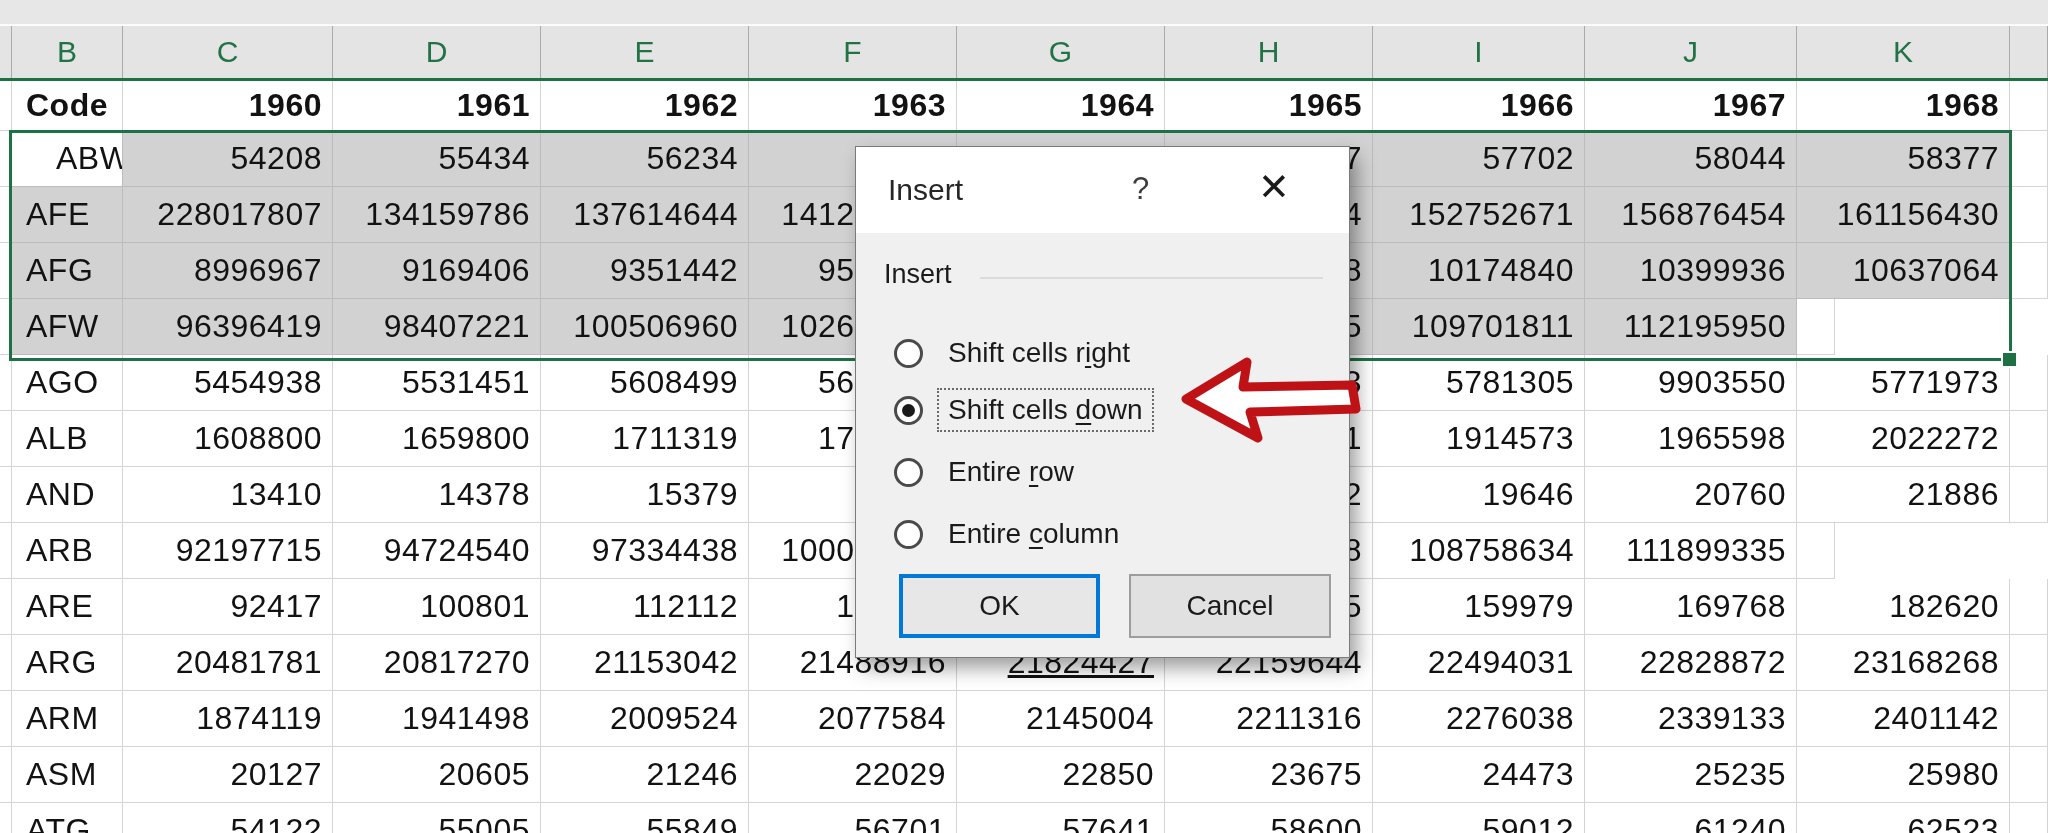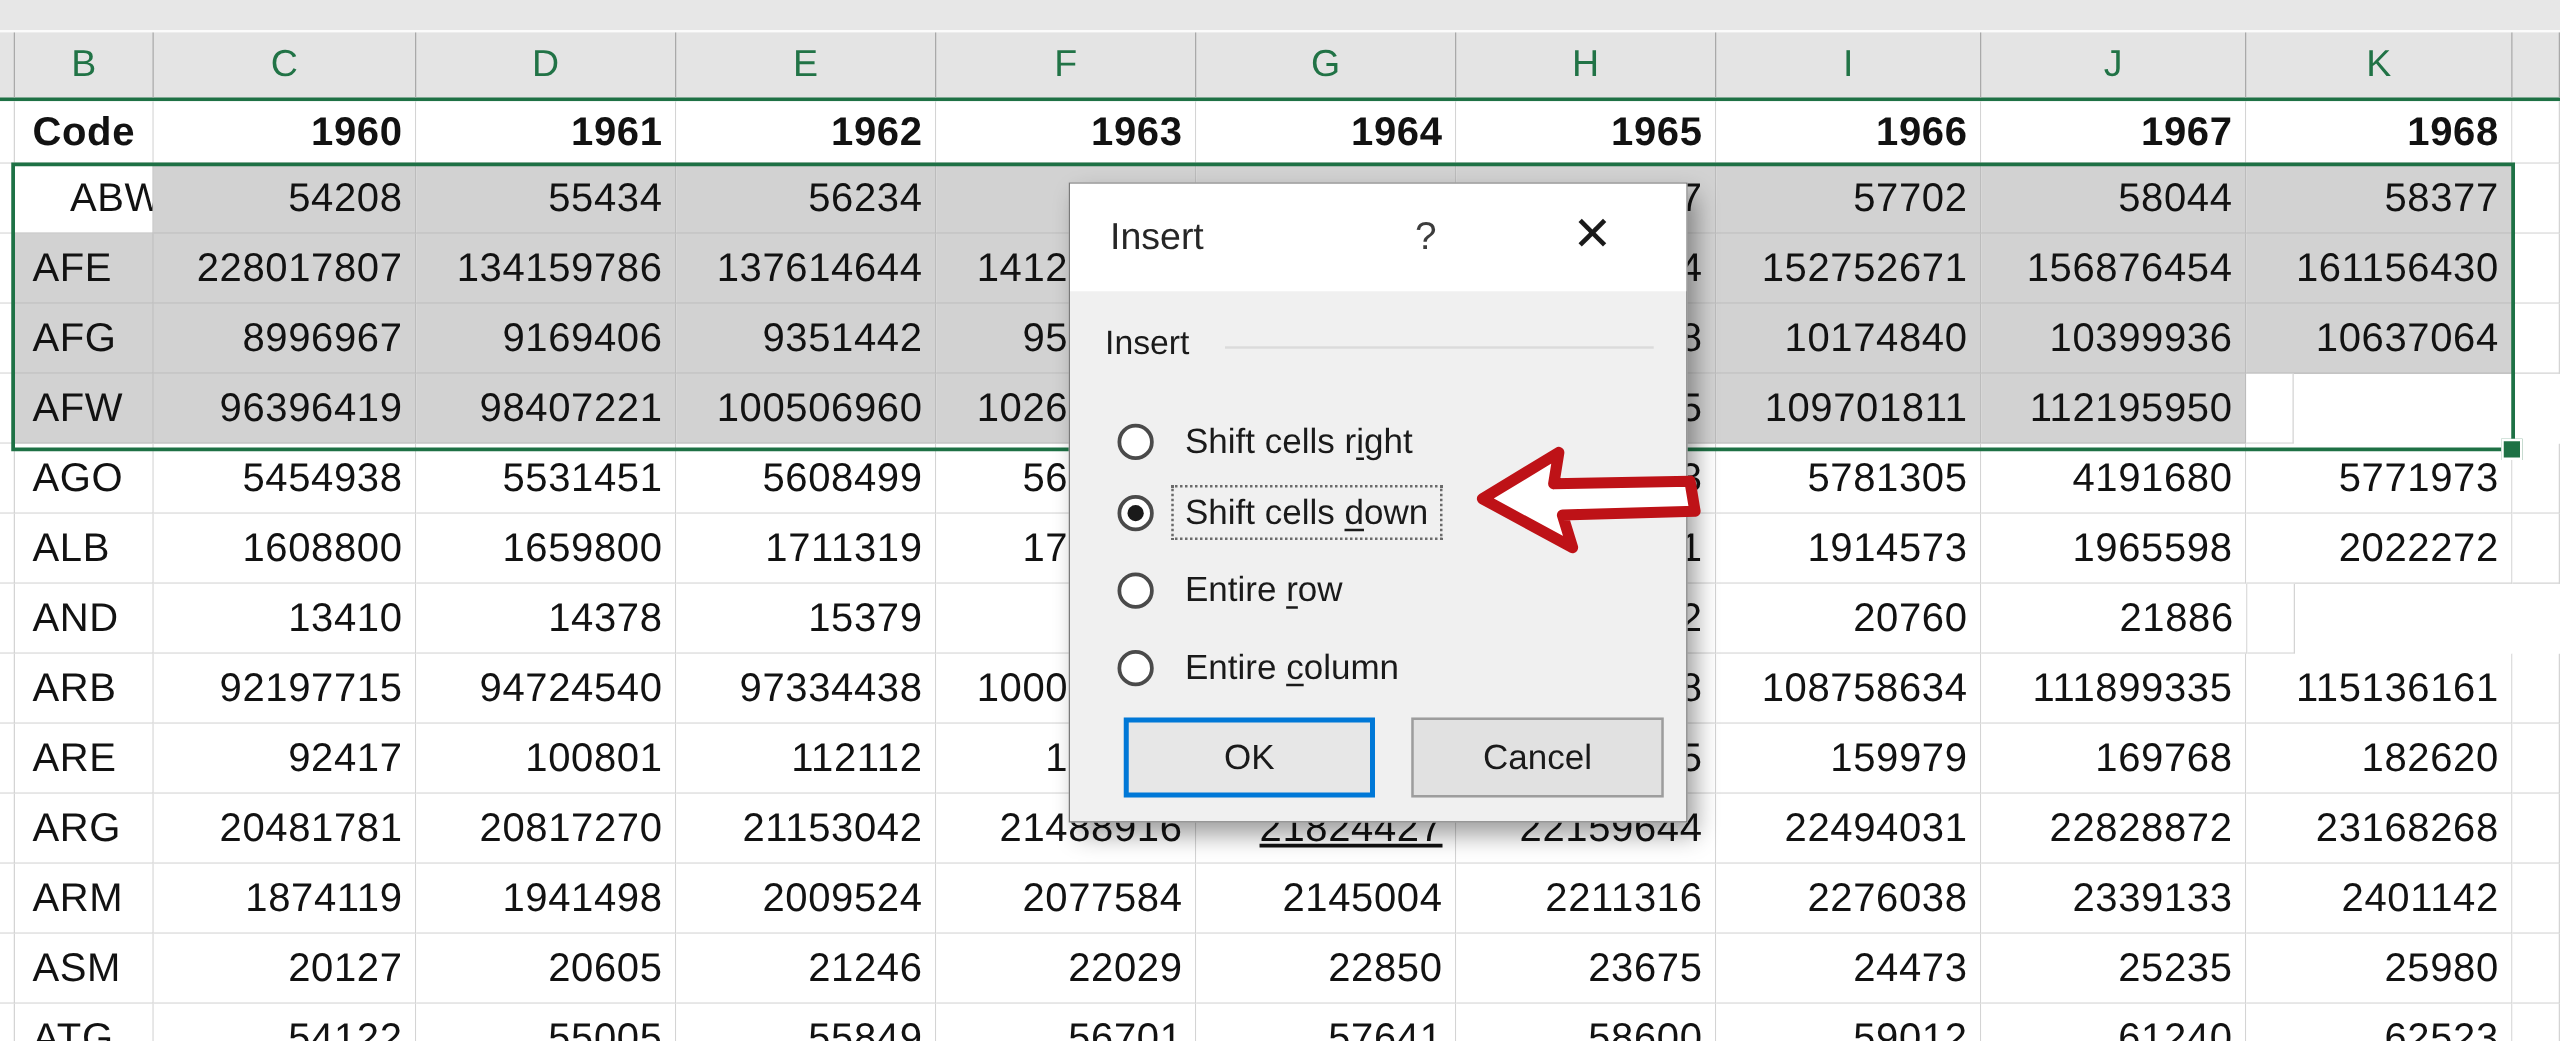--- a/index.html
+++ b/index.html
@@ -151,21 +151,21 @@
       <div class="row">
         <div class="cell sliver" style="width: 12px;"></div>
         <div class="cell code" style="width: 111px;">AGO</div>
         <div class="cell num" style="width: 210px;">5454938</div>
         <div class="cell num" style="width: 208px;">5531451</div>
         <div class="cell num" style="width: 208px;">5608499</div>
         <div class="cell num" style="width: 208px;">5679458</div>
         <div class="cell num" style="width: 208px;">5735044</div>
         <div class="cell num" style="width: 208px;">5770573</div>
         <div class="cell num" style="width: 212px;">5781305</div>
-        <div class="cell num" style="width: 212px;">4191680</div>
+        <div class="cell num" style="width: 212px;">9903550</div>
         <div class="cell num" style="width: 213px;">5771973</div>
         <div class="cell sliver" style="width: 38px;"></div>
       </div>
       <div class="row">
         <div class="cell sliver" style="width: 12px;"></div>
         <div class="cell code" style="width: 111px;">ALB</div>
         <div class="cell num" style="width: 210px;">1608800</div>
         <div class="cell num" style="width: 208px;">1659800</div>
         <div class="cell num" style="width: 208px;">1711319</div>
         <div class="cell num" style="width: 208px;">1762621</div>
@@ -178,36 +178,36 @@
       </div>
       <div class="row">
         <div class="cell sliver" style="width: 12px;"></div>
         <div class="cell code" style="width: 111px;">AND</div>
         <div class="cell num" style="width: 210px;">13410</div>
         <div class="cell num" style="width: 208px;">14378</div>
         <div class="cell num" style="width: 208px;">15379</div>
         <div class="cell num" style="width: 208px;">16410</div>
         <div class="cell num" style="width: 208px;">17467</div>
         <div class="cell num" style="width: 208px;">18542</div>
+        <div class="cell num" style="width: 212px;">19646</div>
         <div class="cell num" style="width: 212px;">20760</div>
         <div class="cell num" style="width: 213px;">21886</div>
         <div class="cell sliver" style="width: 38px;"></div>
       </div>
       <div class="row">
         <div class="cell sliver" style="width: 12px;"></div>
         <div class="cell code" style="width: 111px;">ARB</div>
         <div class="cell num" style="width: 210px;">92197715</div>
         <div class="cell num" style="width: 208px;">94724540</div>
         <div class="cell num" style="width: 208px;">97334438</div>
         <div class="cell num" style="width: 208px;">100034179</div>
         <div class="cell num" style="width: 208px;">102832760</div>
         <div class="cell num" style="width: 208px;">105736428</div>
         <div class="cell num" style="width: 212px;">108758634</div>
         <div class="cell num" style="width: 212px;">111899335</div>
-        <div class="cell num" style="width: 213px;">115136161</div>
         <div class="cell sliver" style="width: 38px;"></div>
       </div>
       <div class="row">
         <div class="cell sliver" style="width: 12px;"></div>
         <div class="cell code" style="width: 111px;">ARE</div>
         <div class="cell num" style="width: 210px;">92417</div>
         <div class="cell num" style="width: 208px;">100801</div>
         <div class="cell num" style="width: 208px;">112112</div>
         <div class="cell num" style="width: 208px;">125130</div>
         <div class="cell num" style="width: 208px;">138024</div>

